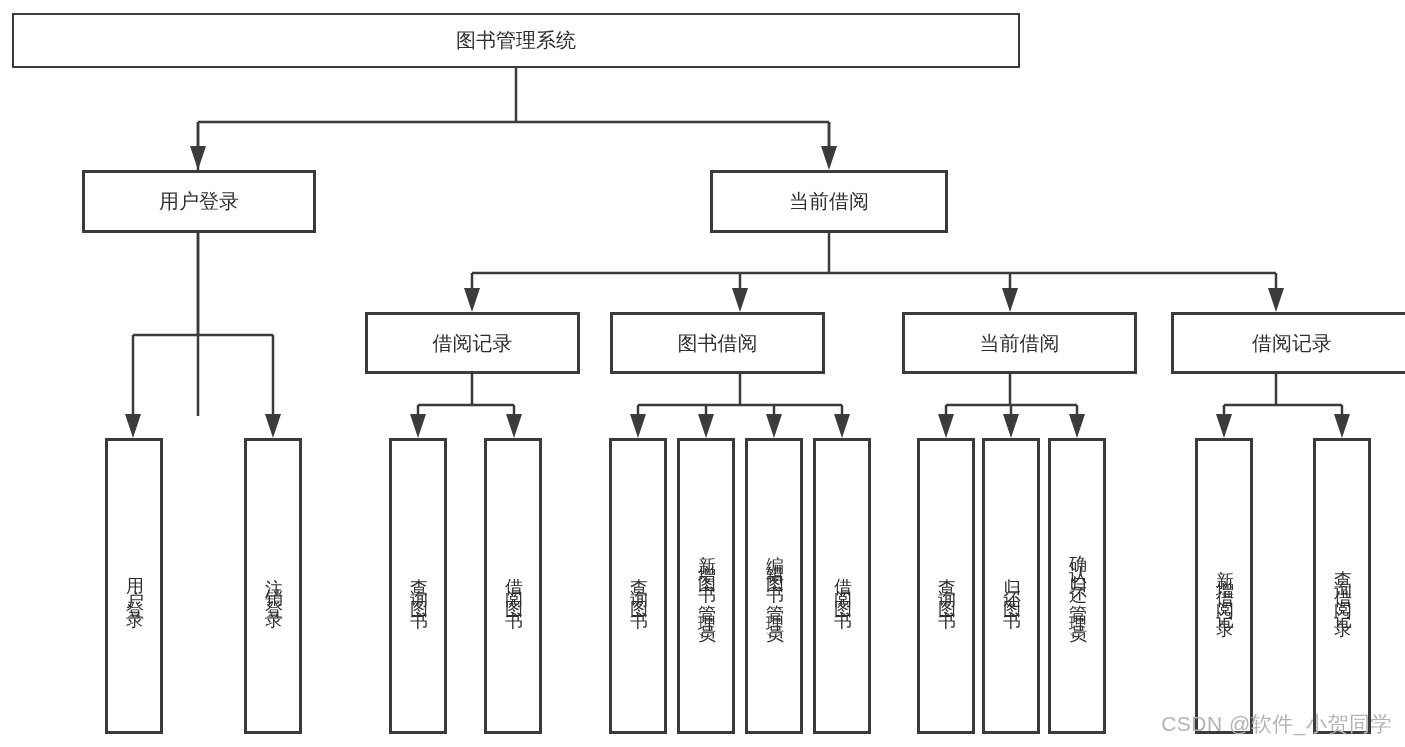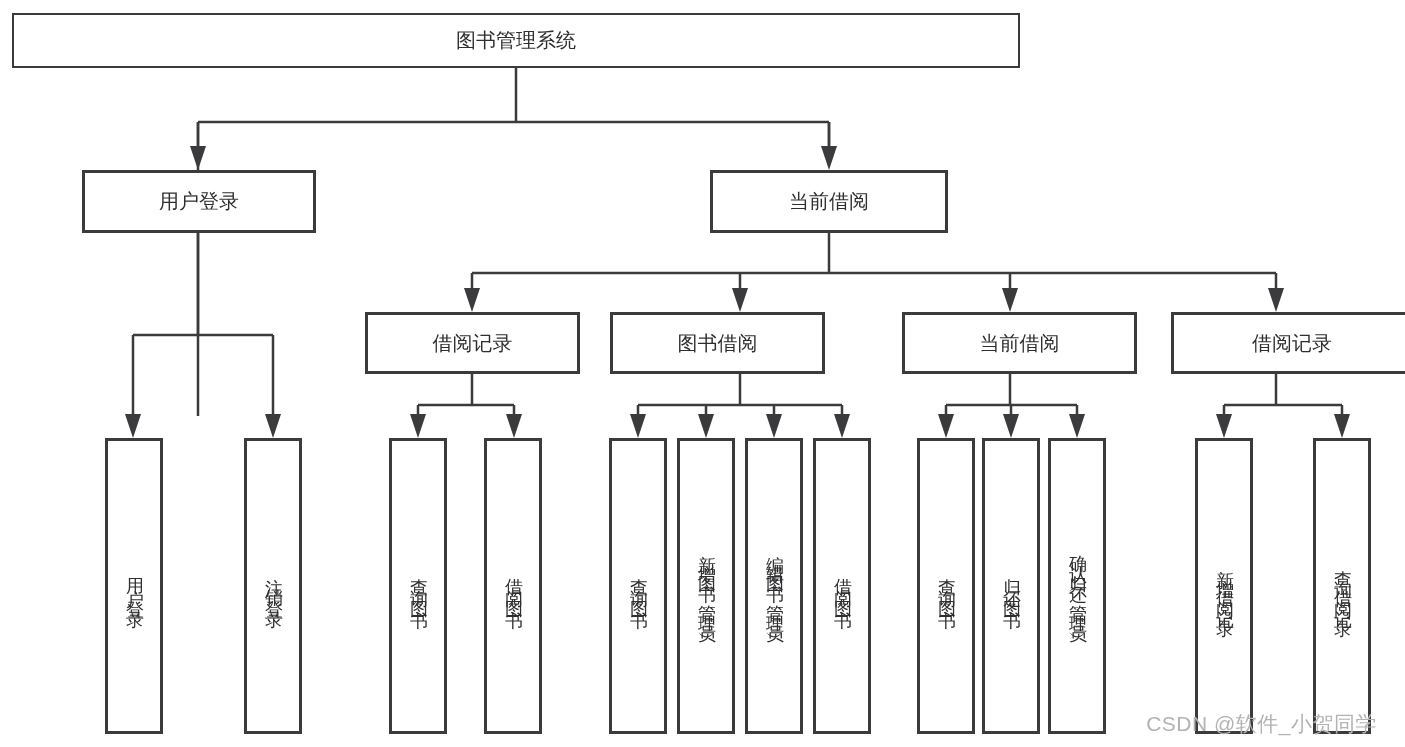--- a/index.html
+++ b/index.html
@@ -55,21 +55,21 @@
     text-orientation: mixed;
     font-size: 18px;
     line-height: 1.1;
     letter-spacing: 11px;
     color: var(--text);
     white-space: nowrap;
   }
   .leaf.long span { letter-spacing: 10px; }
   .watermark {
     position: absolute;
-    right: 28px;
+    right: 13px;
     bottom: 9px;
     font-size: 21px;
     letter-spacing: 0.5px;
     color: var(--watermark);
     z-index: 4;
     white-space: nowrap;
     margin-top: 37px;
   }
 </style>
 </head>

